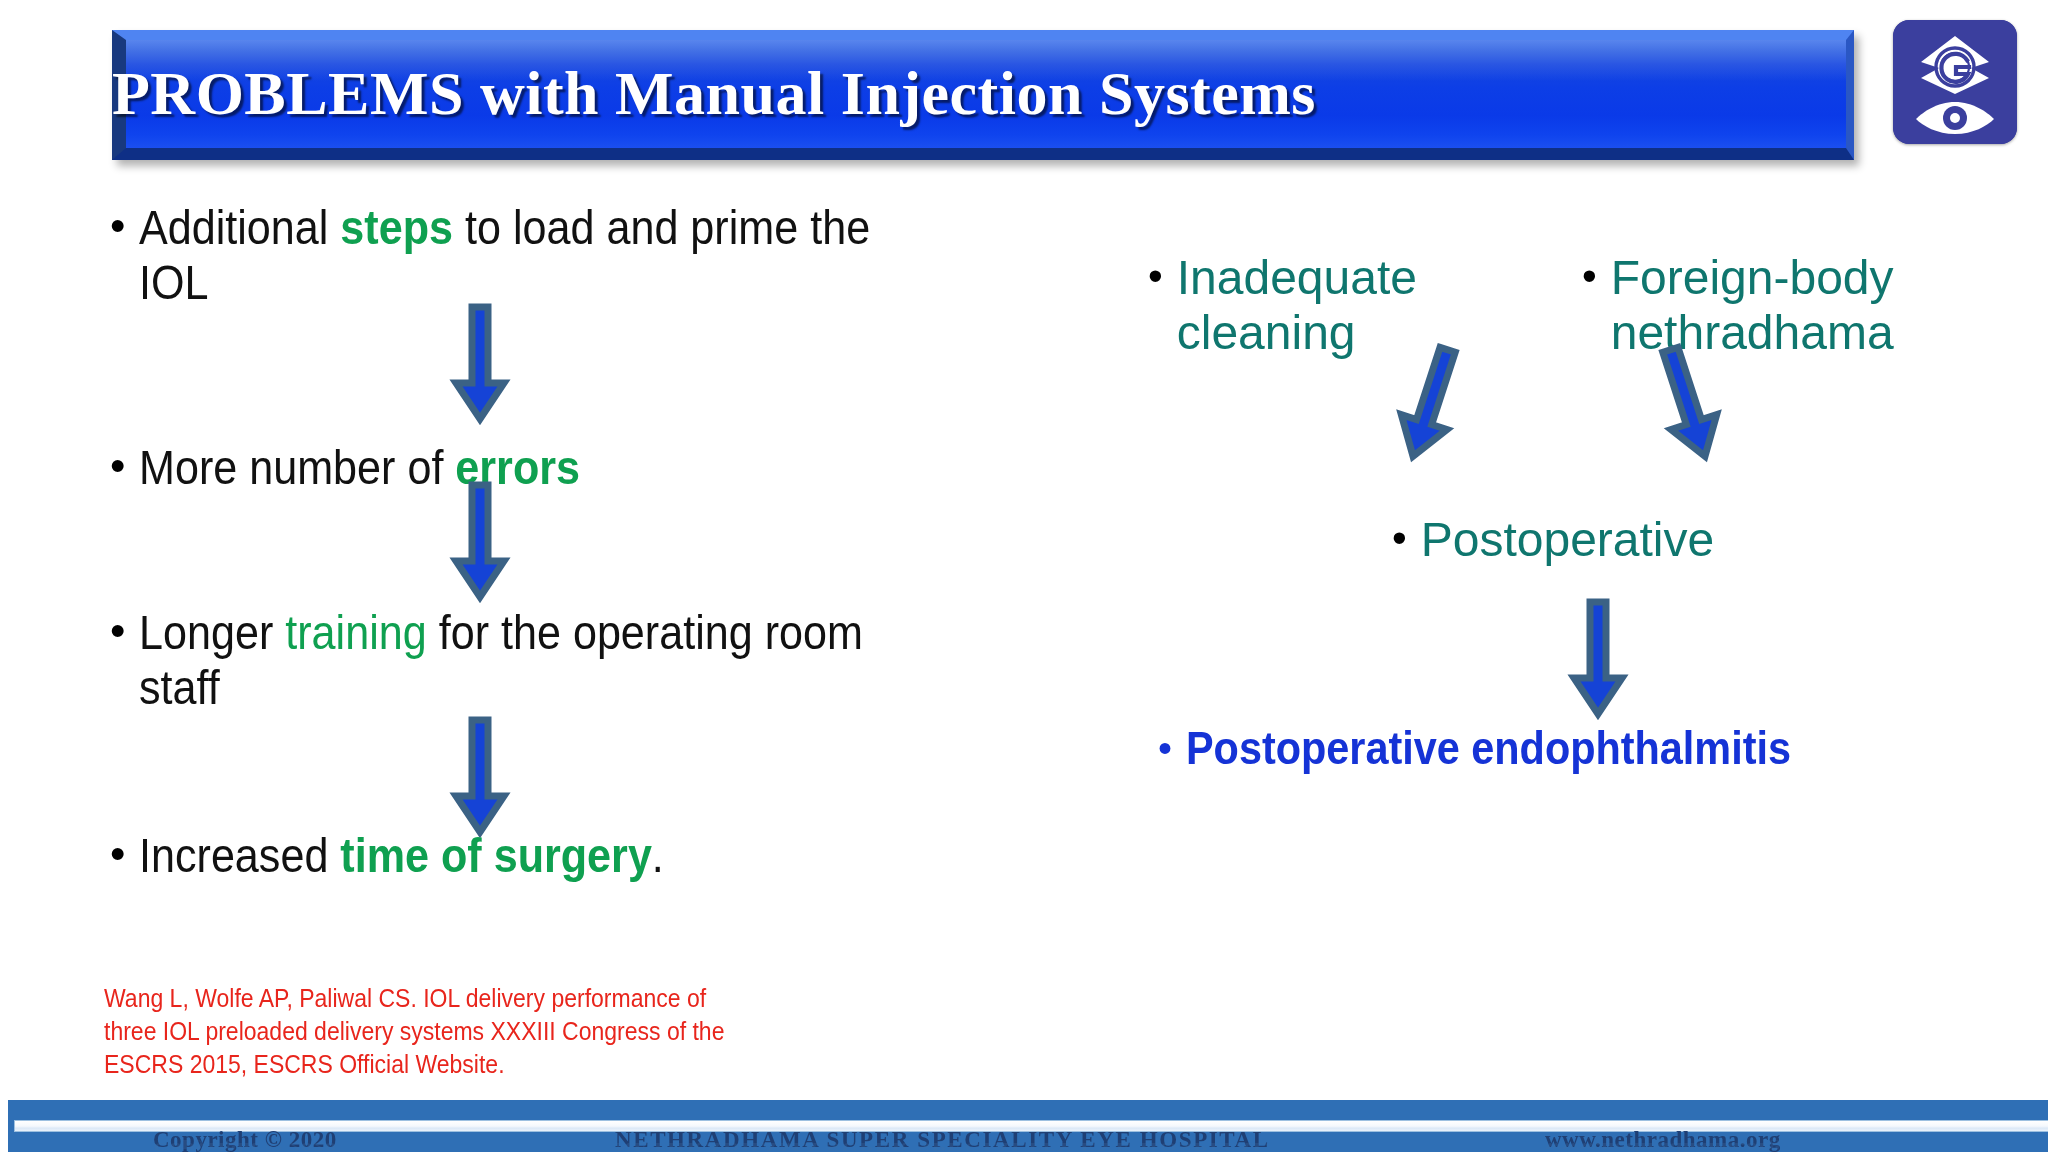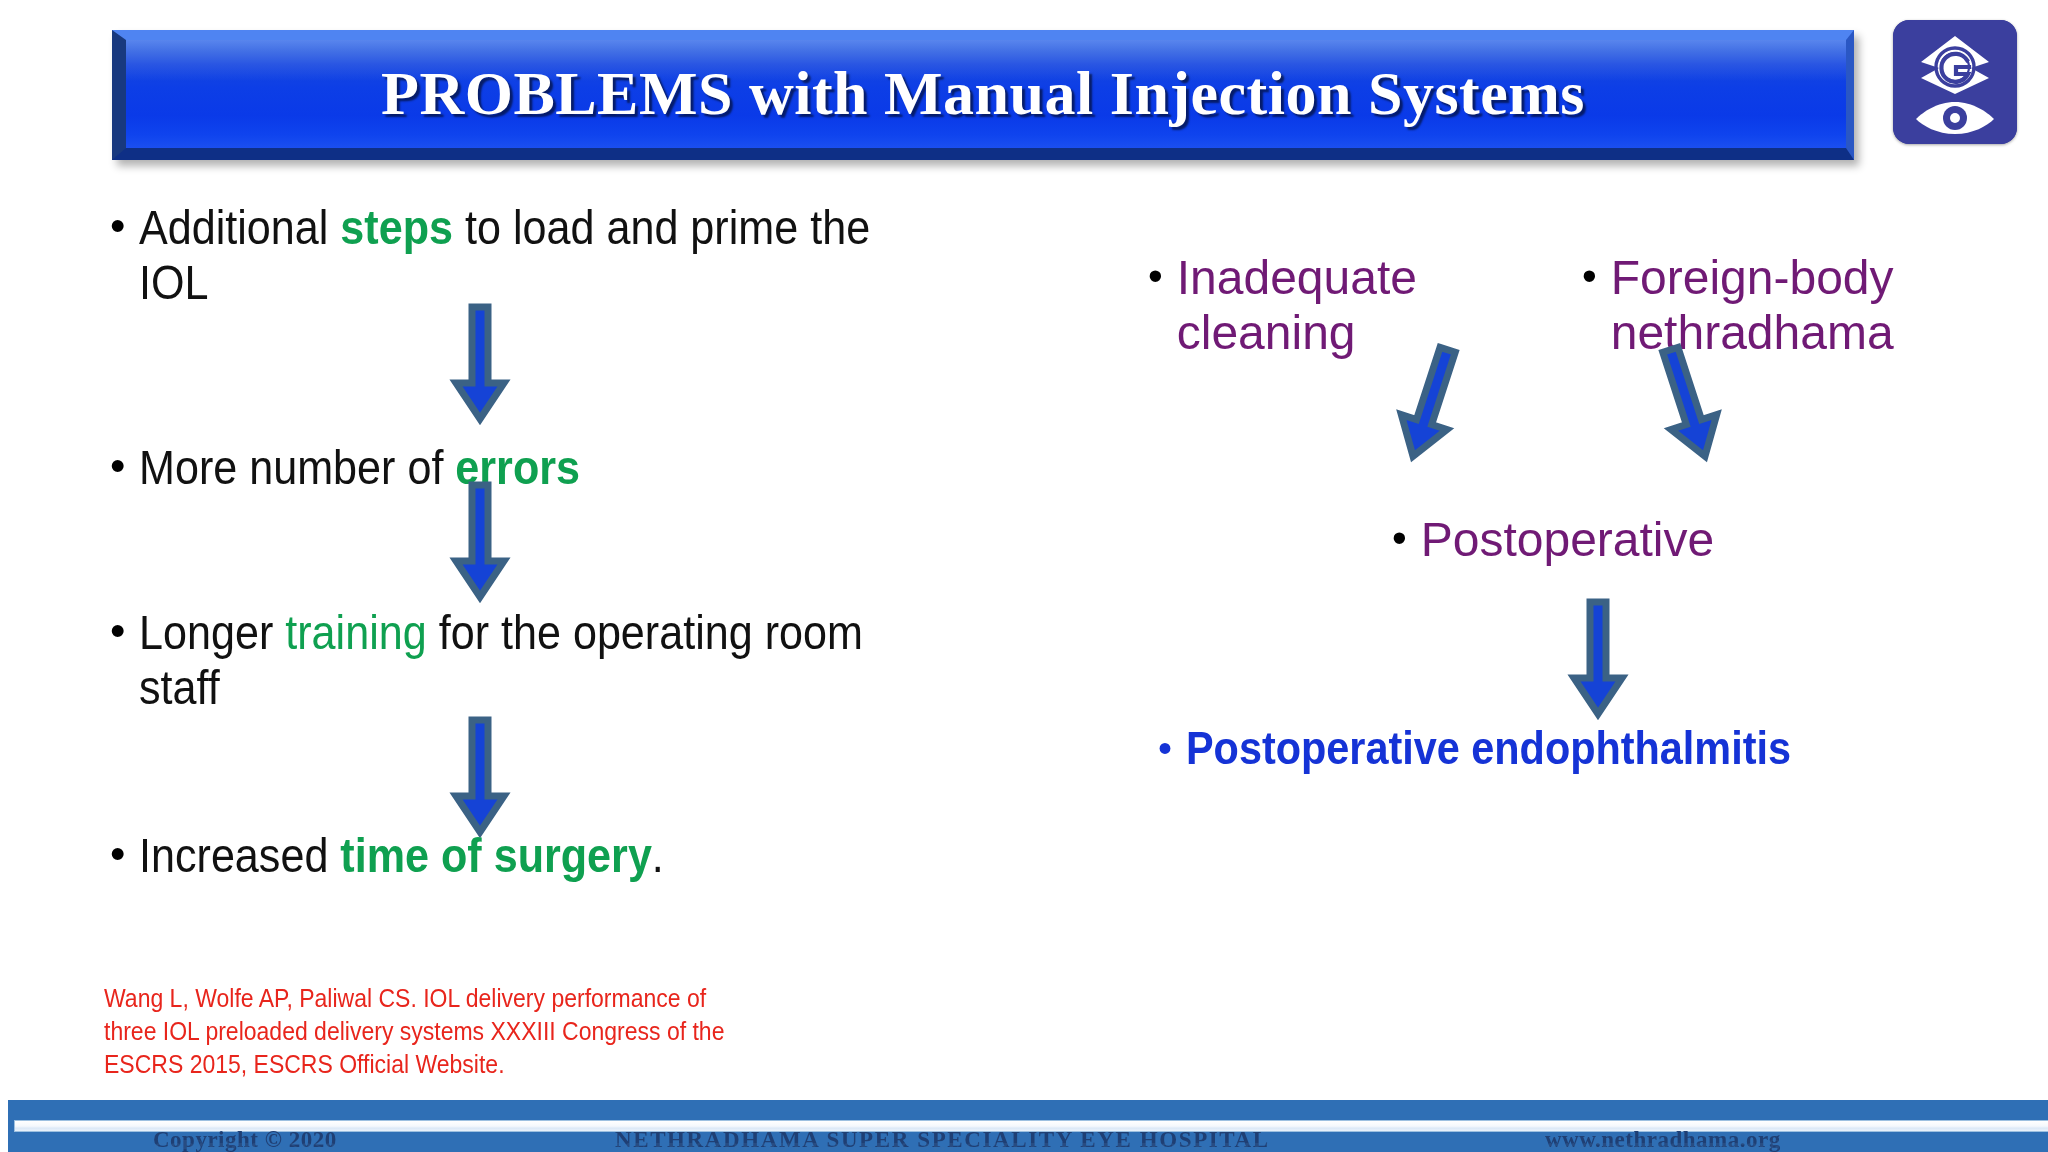--- a/index.html
+++ b/index.html
@@ -59,21 +59,20 @@
     position:absolute;
     left:0; top:0; right:0; height:38%;
     background: linear-gradient(180deg, rgba(255,255,255,0.22), rgba(255,255,255,0.0));
     pointer-events:none;
   }
   .title-text {
     position: absolute;
     left: 0; right: 0;
     top: 50%;
     transform: translateY(-52%);
-    text-align: center;
     font-family: "Liberation Serif", "DejaVu Serif", serif;
     font-weight: bold;
     font-size: 62px;
     letter-spacing: 0.5px;
     color: #ffffff;
     text-shadow: 3px 3px 2px rgba(0,0,0,0.55);
     white-space: nowrap;
     z-index: 3;
   }
 
@@ -120,21 +119,21 @@
   .col-left .dot { font-size: 44px; padding-top: 4px; }
 
   .hl-green       { color: #0fa050; }
   .hl-green-bold  { color: #0fa050; font-weight: bold; }
 
   
   .col-right .btext {
     font-family: "Liberation Sans", sans-serif;
     font-size: 48px;
     line-height: 1.15;
-    color: #701a75;
+    color: #0f766e;
   }
   .col-right .dot { font-size: 42px; padding-top: 5px; }
 
   
   .col-right.final .btext {
     font-family: "Liberation Sans Narrow", "Liberation Sans", sans-serif;
     font-stretch: condensed;
     font-weight: bold;
     font-size: 46px;
     color: #1533d6;

